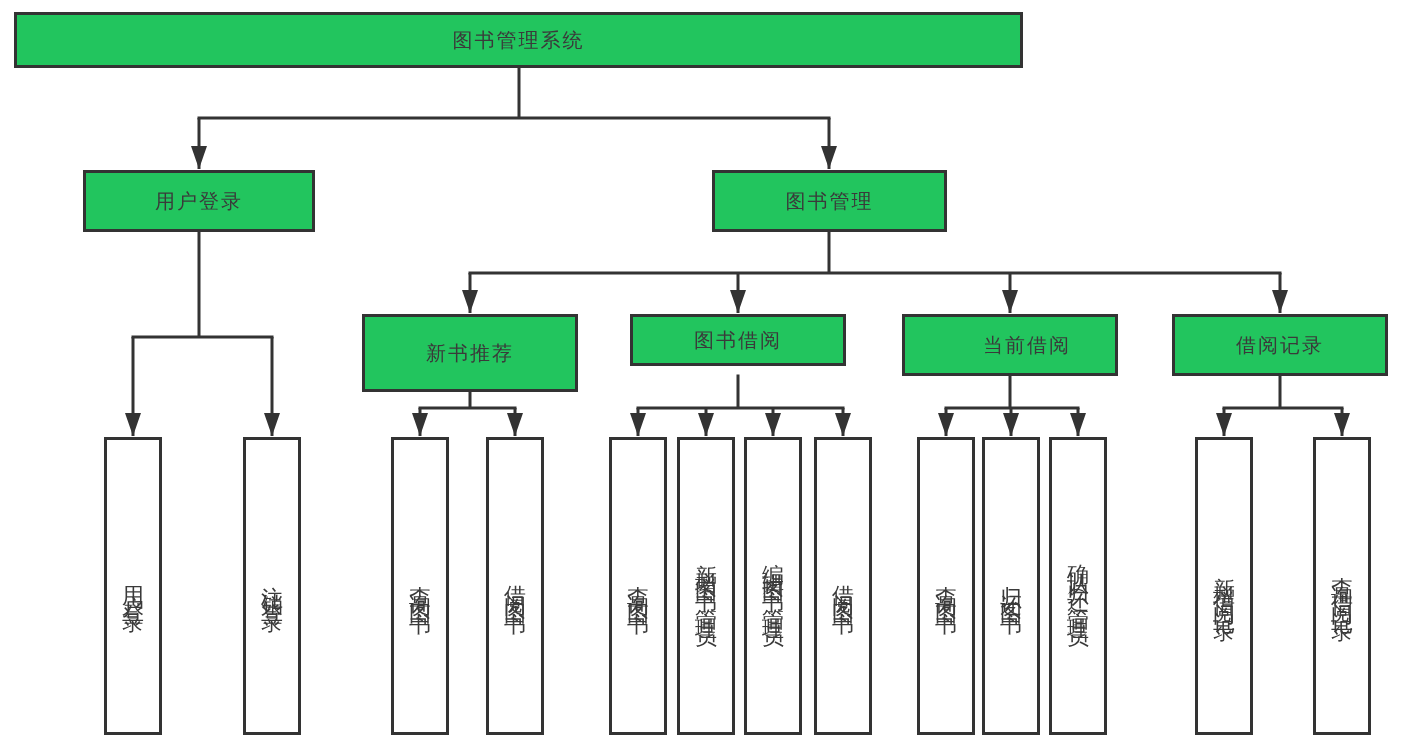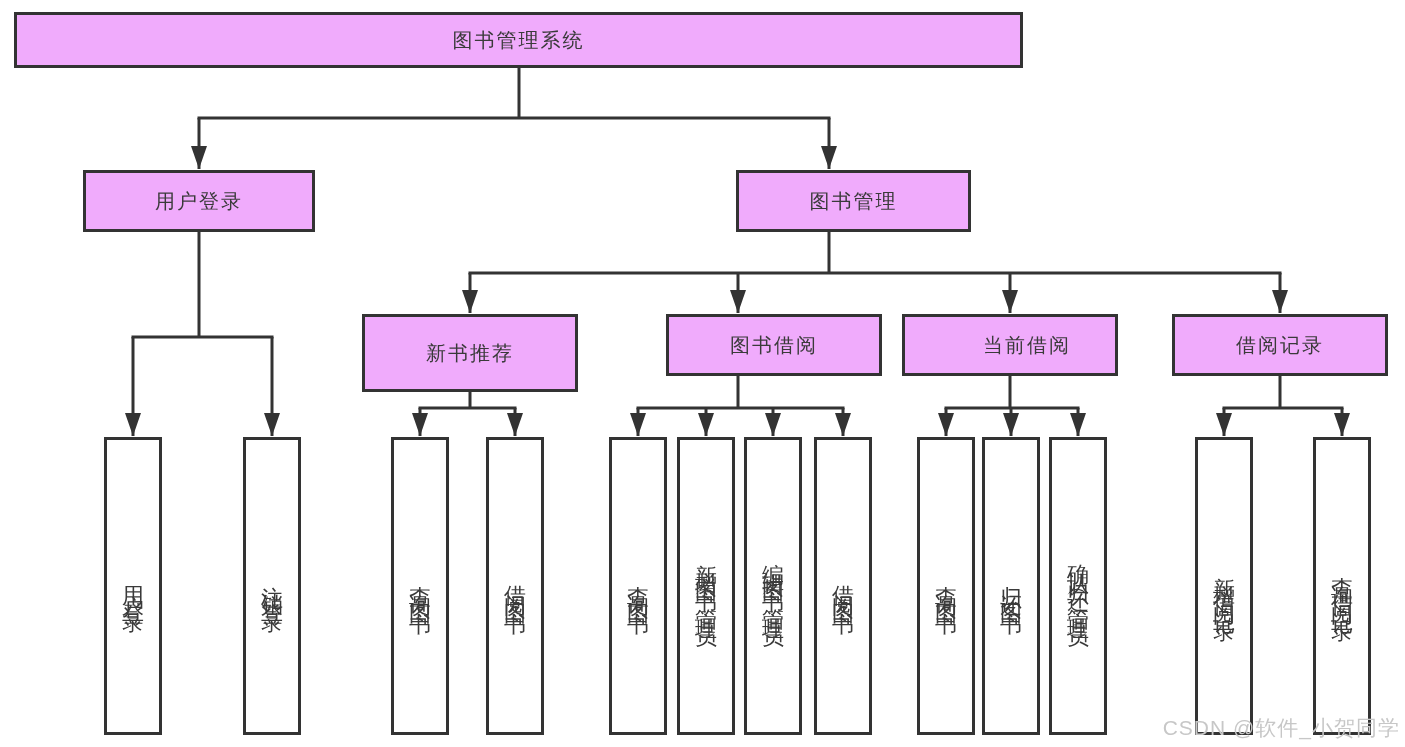--- a/index.html
+++ b/index.html
@@ -29,21 +29,21 @@
   }
   .arrow-line {
     stroke: #333333;
     stroke-width: 3;
     fill: none;
   }
   .node {
     position: absolute;
     box-sizing: border-box;
     border: 3px solid #333333;
-    background: #f0abfc;
+    background: #22c55e;
     display: flex;
     align-items: center;
     justify-content: center;
     z-index: 1;
   }
   .node .hlabel {
     font-size: 20px;
     color: #3a3a3a;
     letter-spacing: 2px;
     white-space: nowrap;
@@ -133,28 +133,28 @@
     <line class="arrow-line" x1="1342" y1="408" x2="1342" y2="436" marker-end="url(#arrowhead)"></line>
   </svg>
 
   <div class="node" style="left:14px; top:12px; width:1009px; height:56px;">
     <span class="hlabel">图书管理系统</span>
   </div>
 
   <div class="node" style="left:83px; top:170px; width:232px; height:62px;">
     <span class="hlabel">用户登录</span>
   </div>
-  <div class="node" style="left:712px; top:170px; width:235px; height:62px;margin-left:24px;">
+  <div class="node" style="left:712px; top:170px; width:235px; height:62px;">
     <span class="hlabel">图书管理</span>
   </div>
 
   <div class="node" style="left:362px; top:314px; width:216px; height:78px;">
     <span class="hlabel">新书推荐</span>
   </div>
-  <div class="node" style="left:666px; top:314px; width:216px; height:62px;">
+  <div class="node" style="left:630px; top:314px; width:216px; height:52px;">
     <span class="hlabel">图书借阅</span>
   </div>
   <div class="node" style="left:902px; top:314px; width:216px; height:62px;padding-left:34px;">
     <span class="hlabel">当前借阅</span>
   </div>
   <div class="node" style="left:1172px; top:314px; width:216px; height:62px;">
     <span class="hlabel">借阅记录</span>
   </div>
 
   <div class="leaf" style="left:104px;">
@@ -194,15 +194,14 @@
     <span class="vlabel">确认归还（管理员）</span>
   </div>
 
   <div class="leaf" style="left:1195px;">
     <span class="vlabel">新增借阅记录</span>
   </div>
   <div class="leaf" style="left:1313px;">
     <span class="vlabel">查询借阅记录</span>
   </div>
 
-  <div id="watermark">CSDN @软件_小贺同学</div>
 
 </div>
 
 </body></html>

